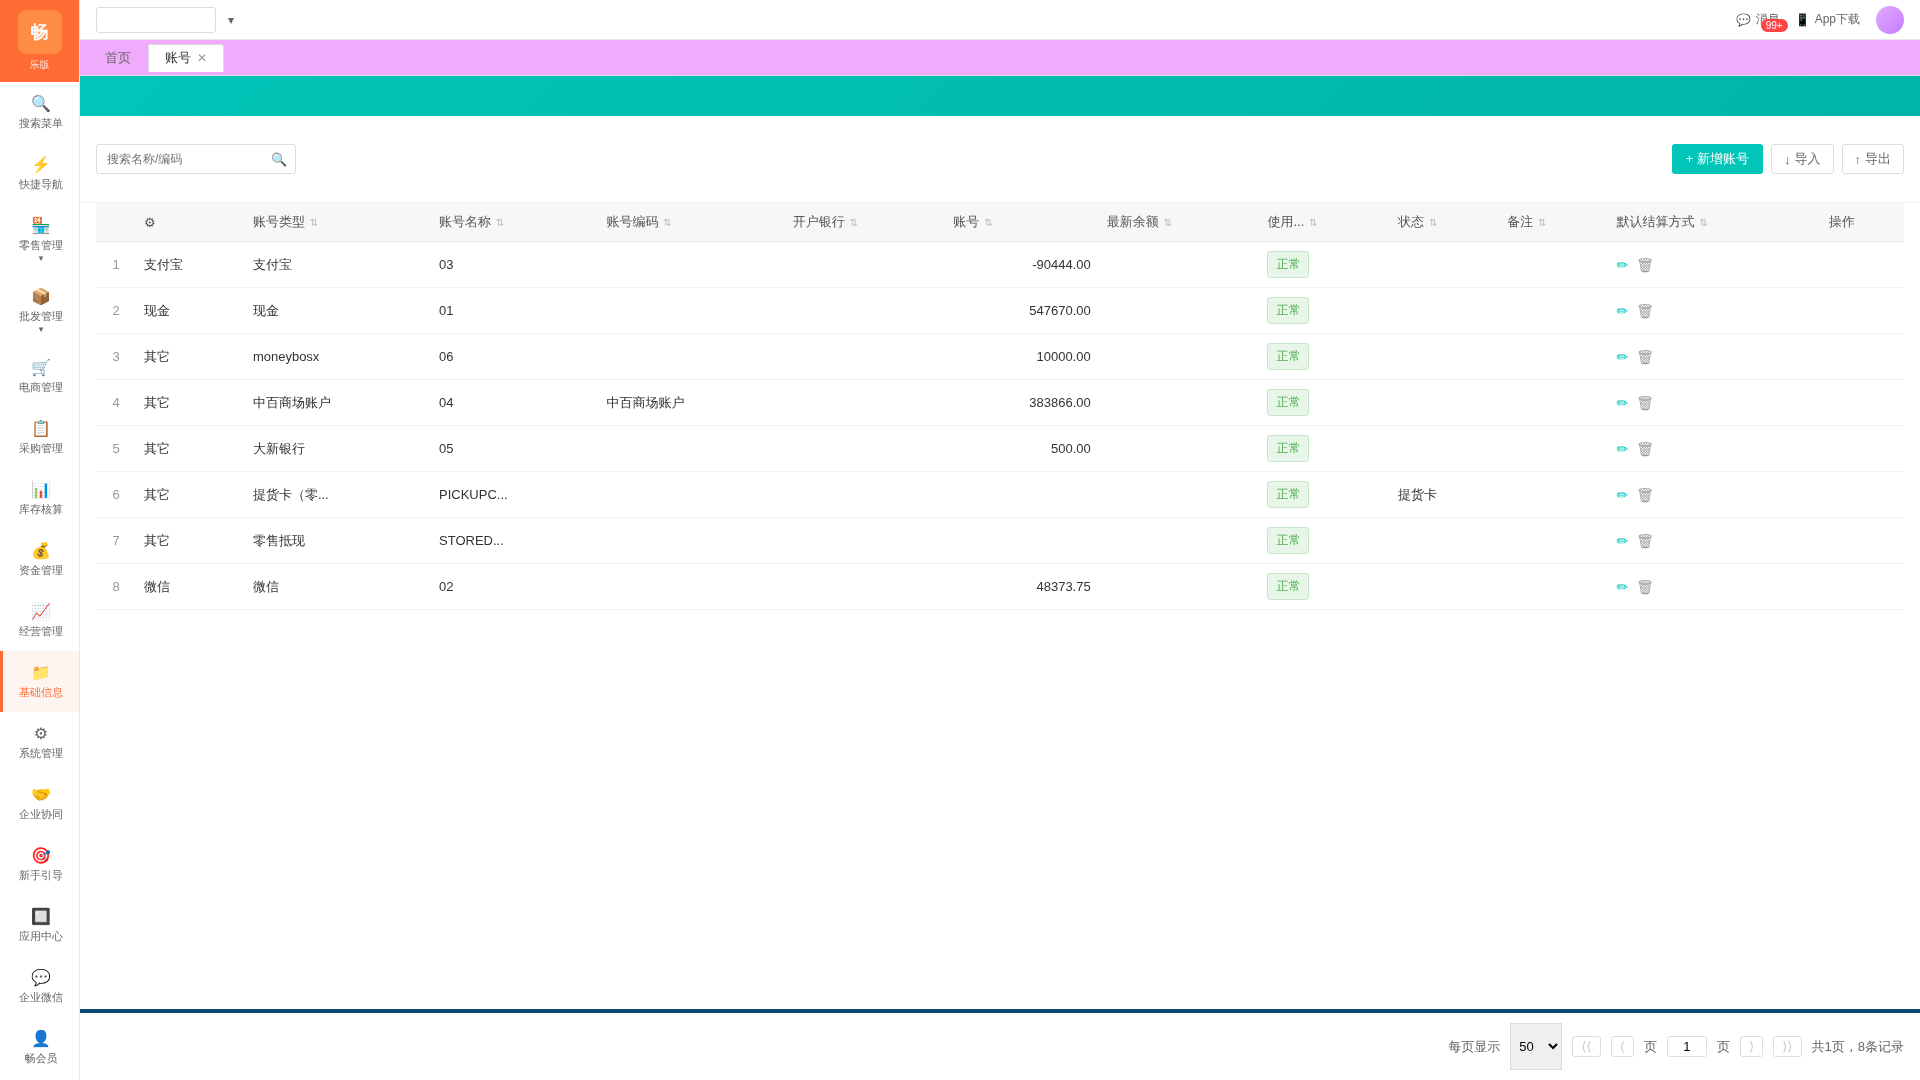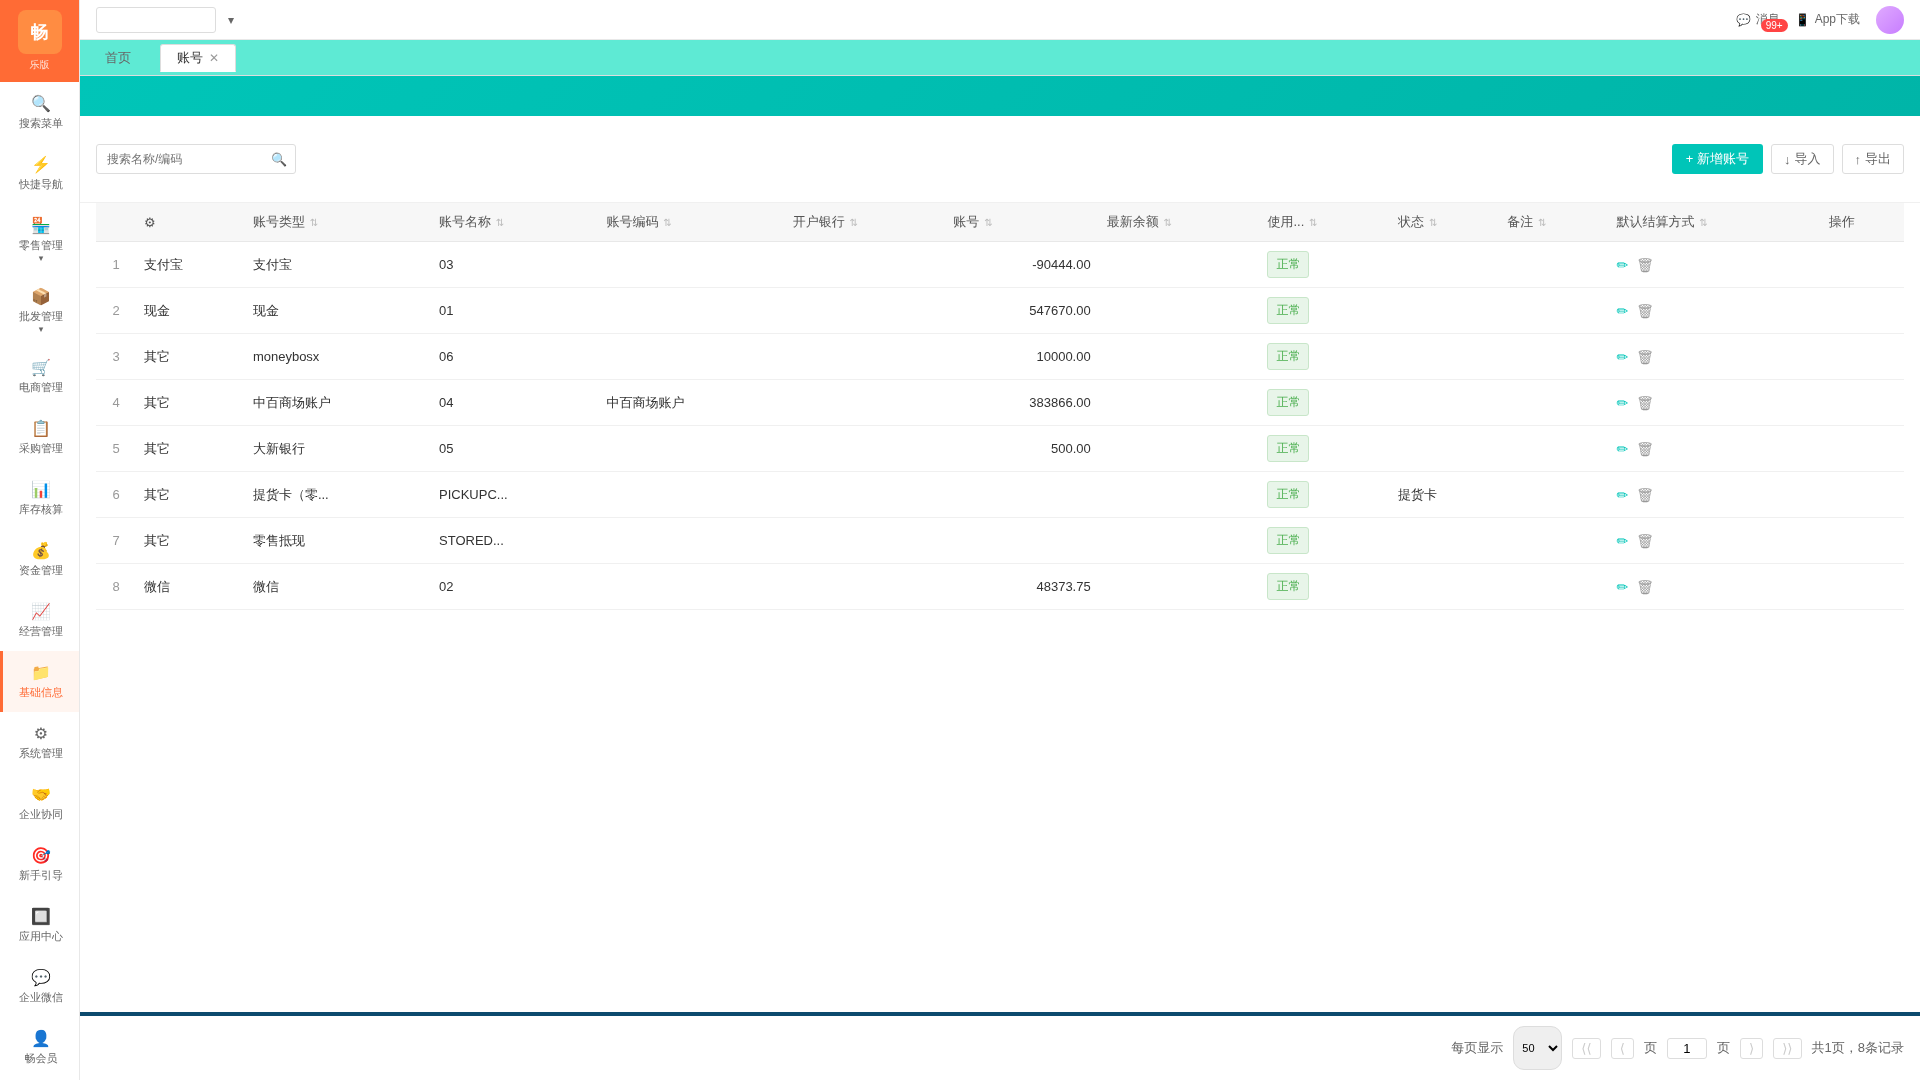--- a/index.html
+++ b/index.html
@@ -81,26 +81,26 @@
     .topbar-dropdown { display: flex; align-items: center; color: #666; cursor: pointer; font-size: 12px; }
     .topbar-right { display: flex; align-items: center; gap: 16px; }
     .topbar-msg { display: flex; align-items: center; gap: 4px; color: #666; font-size: 12px; cursor: pointer; position: relative; }
     .badge { background: #ff4444; color: #fff; border-radius: 10px; padding: 1px 5px; font-size: 10px; position: absolute; top: -8px; right: -8px; margin-top: 16px; }
     .topbar-download { display: flex; align-items: center; gap: 4px; color: #666; font-size: 12px; cursor: pointer; }
     .avatar { width: 28px; height: 28px; border-radius: 50%; background: #ddd; cursor: pointer; overflow: hidden; }
 
     
     .tab-bar {
       height: 36px;
-      background: #5eead4;
+      background: #f0abfc;
       display: flex;
       align-items: center;
       border-bottom: 1px solid #ddd;
       padding: 0 8px;
-      gap: 12px;
+      gap: 0;
     }
     .tab-item {
       height: 28px;
       padding: 0 16px;
       display: flex;
       align-items: center;
       gap: 6px;
       cursor: pointer;
       font-size: 13px;
       border-radius: 3px 3px 0 0;
@@ -208,23 +208,23 @@
       display: flex;
       align-items: center;
       justify-content: flex-end;
       gap: 10px;
       border-top: 4px solid #0c4a6e;
       font-size: 13px;
       color: #666;
     }
     .pagination-select {
       border: 1px solid #ddd;
-      border-radius: 11px;
+      border-radius: 0;
       padding: 14px 4px;
-      font-size: 11px;
+      font-size: 13px;
     }
     .page-btn {
       border: 1px solid #ddd;
       background: #fff;
       border-radius: 3px;
       padding: 2px 8px;
       cursor: pointer;
       color: #666;
     }
     .page-btn.disabled { color: #ccc; cursor: default; }

